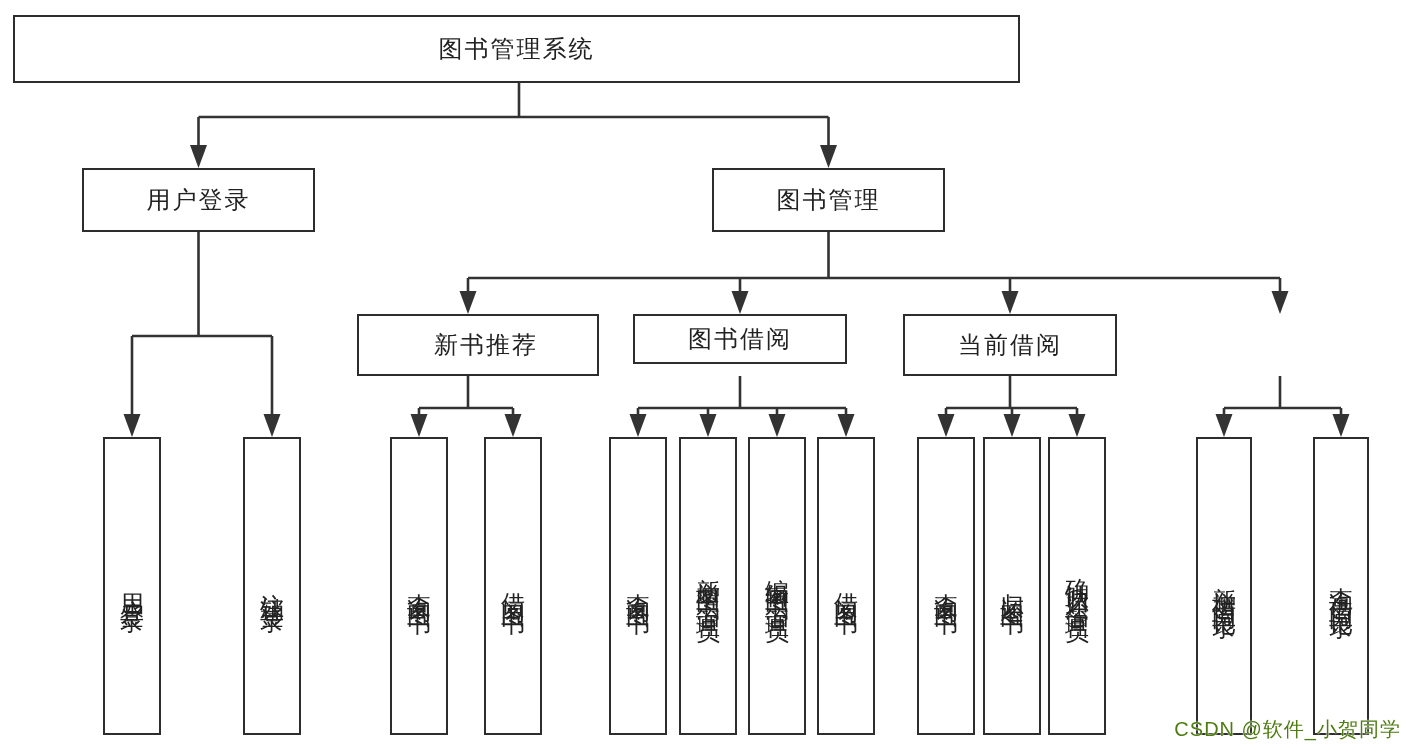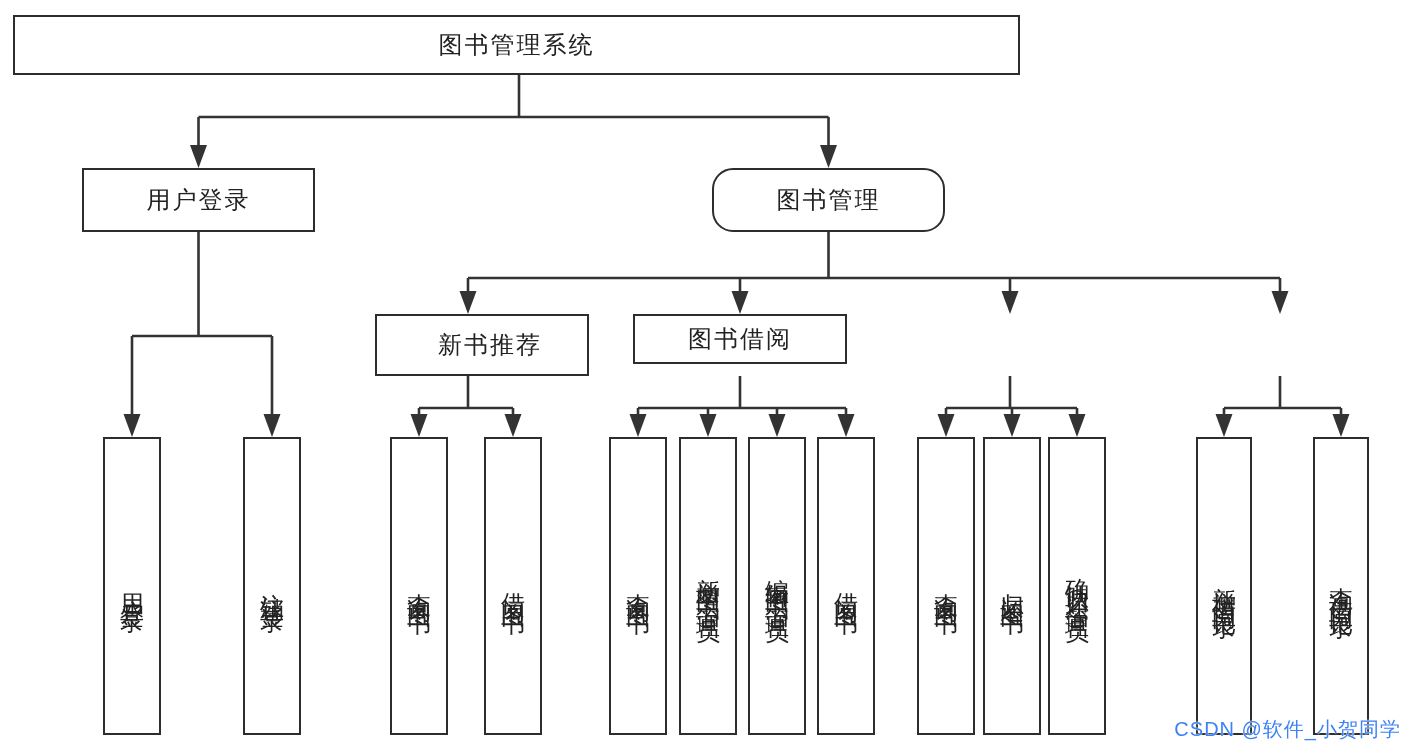--- a/index.html
+++ b/index.html
@@ -40,21 +40,21 @@
     font-weight: 500;
     line-height: 1;
   }
   .watermark {
     position: absolute;
     right: 4px;
     bottom: 4px;
     z-index: 5;
     font-size: 20px;
     letter-spacing: 1px;
-    color: #3b82f6;
+    color: #4d7c0f;
     text-shadow: 0 0 2px #ffffff, 0 0 1px #ffffff;
     white-space: nowrap;
   }
 </style>
 </head>
 <body>
 
 <div class="stage">
 
   <svg class="wires" viewBox="0 0 1405 747" xmlns="http://www.w3.org/2000/svg">
@@ -93,36 +93,39 @@
       <use href="#ah" x="777" y="437"></use>
         <use href="#ah" x="846" y="437"></use>
       <use href="#ah" x="946" y="437"></use>
         <use href="#ah" x="1012" y="437"></use>
       <use href="#ah" x="1077" y="437"></use>
         <use href="#ah" x="1224" y="437"></use>
       <use href="#ah" x="1341" y="437"></use>
     </g>
   </svg>
 
-  <div class="box h" style="left:13px; top:15px; width:1007px; height:60px;">
+  <div class="box h" style="left:13px; top:15px; width:1007px; height:68px;">
     <span>图书管理系统</span>
   </div>
 
   <div class="box h" style="left:82px; top:168px; width:233px; height:64px;">
     <span>用户登录</span>
   </div>
-  <div class="box h" style="left:712px; top:168px; width:233px; height:64px;border-radius:21px;">
+  <div class="box h" style="left:712px; top:168px; width:233px; height:64px;">
     <span>图书管理</span>
   </div>
 
-  <div class="box h" style="left:375px; top:314px; width:214px; height:62px;padding-left:16px;">
+  <div class="box h" style="left:357px; top:314px; width:242px; height:62px;padding-left:16px;">
     <span>新书推荐</span>
   </div>
   <div class="box h" style="left:633px; top:314px; width:214px; height:50px;">
     <span>图书借阅</span>
+  </div>
+  <div class="box h" style="left:903px; top:314px; width:214px; height:62px;">
+    <span>当前借阅</span>
   </div>
 
   <div class="box v" style="left:103px; top:437px; width:58px; height:298px;">
     <span>用户登录</span>
   </div>
   <div class="box v" style="left:243px; top:437px; width:58px; height:298px;">
     <span>注销登录</span>
   </div>
 
   <div class="box v" style="left:390px; top:437px; width:58px; height:298px;">

